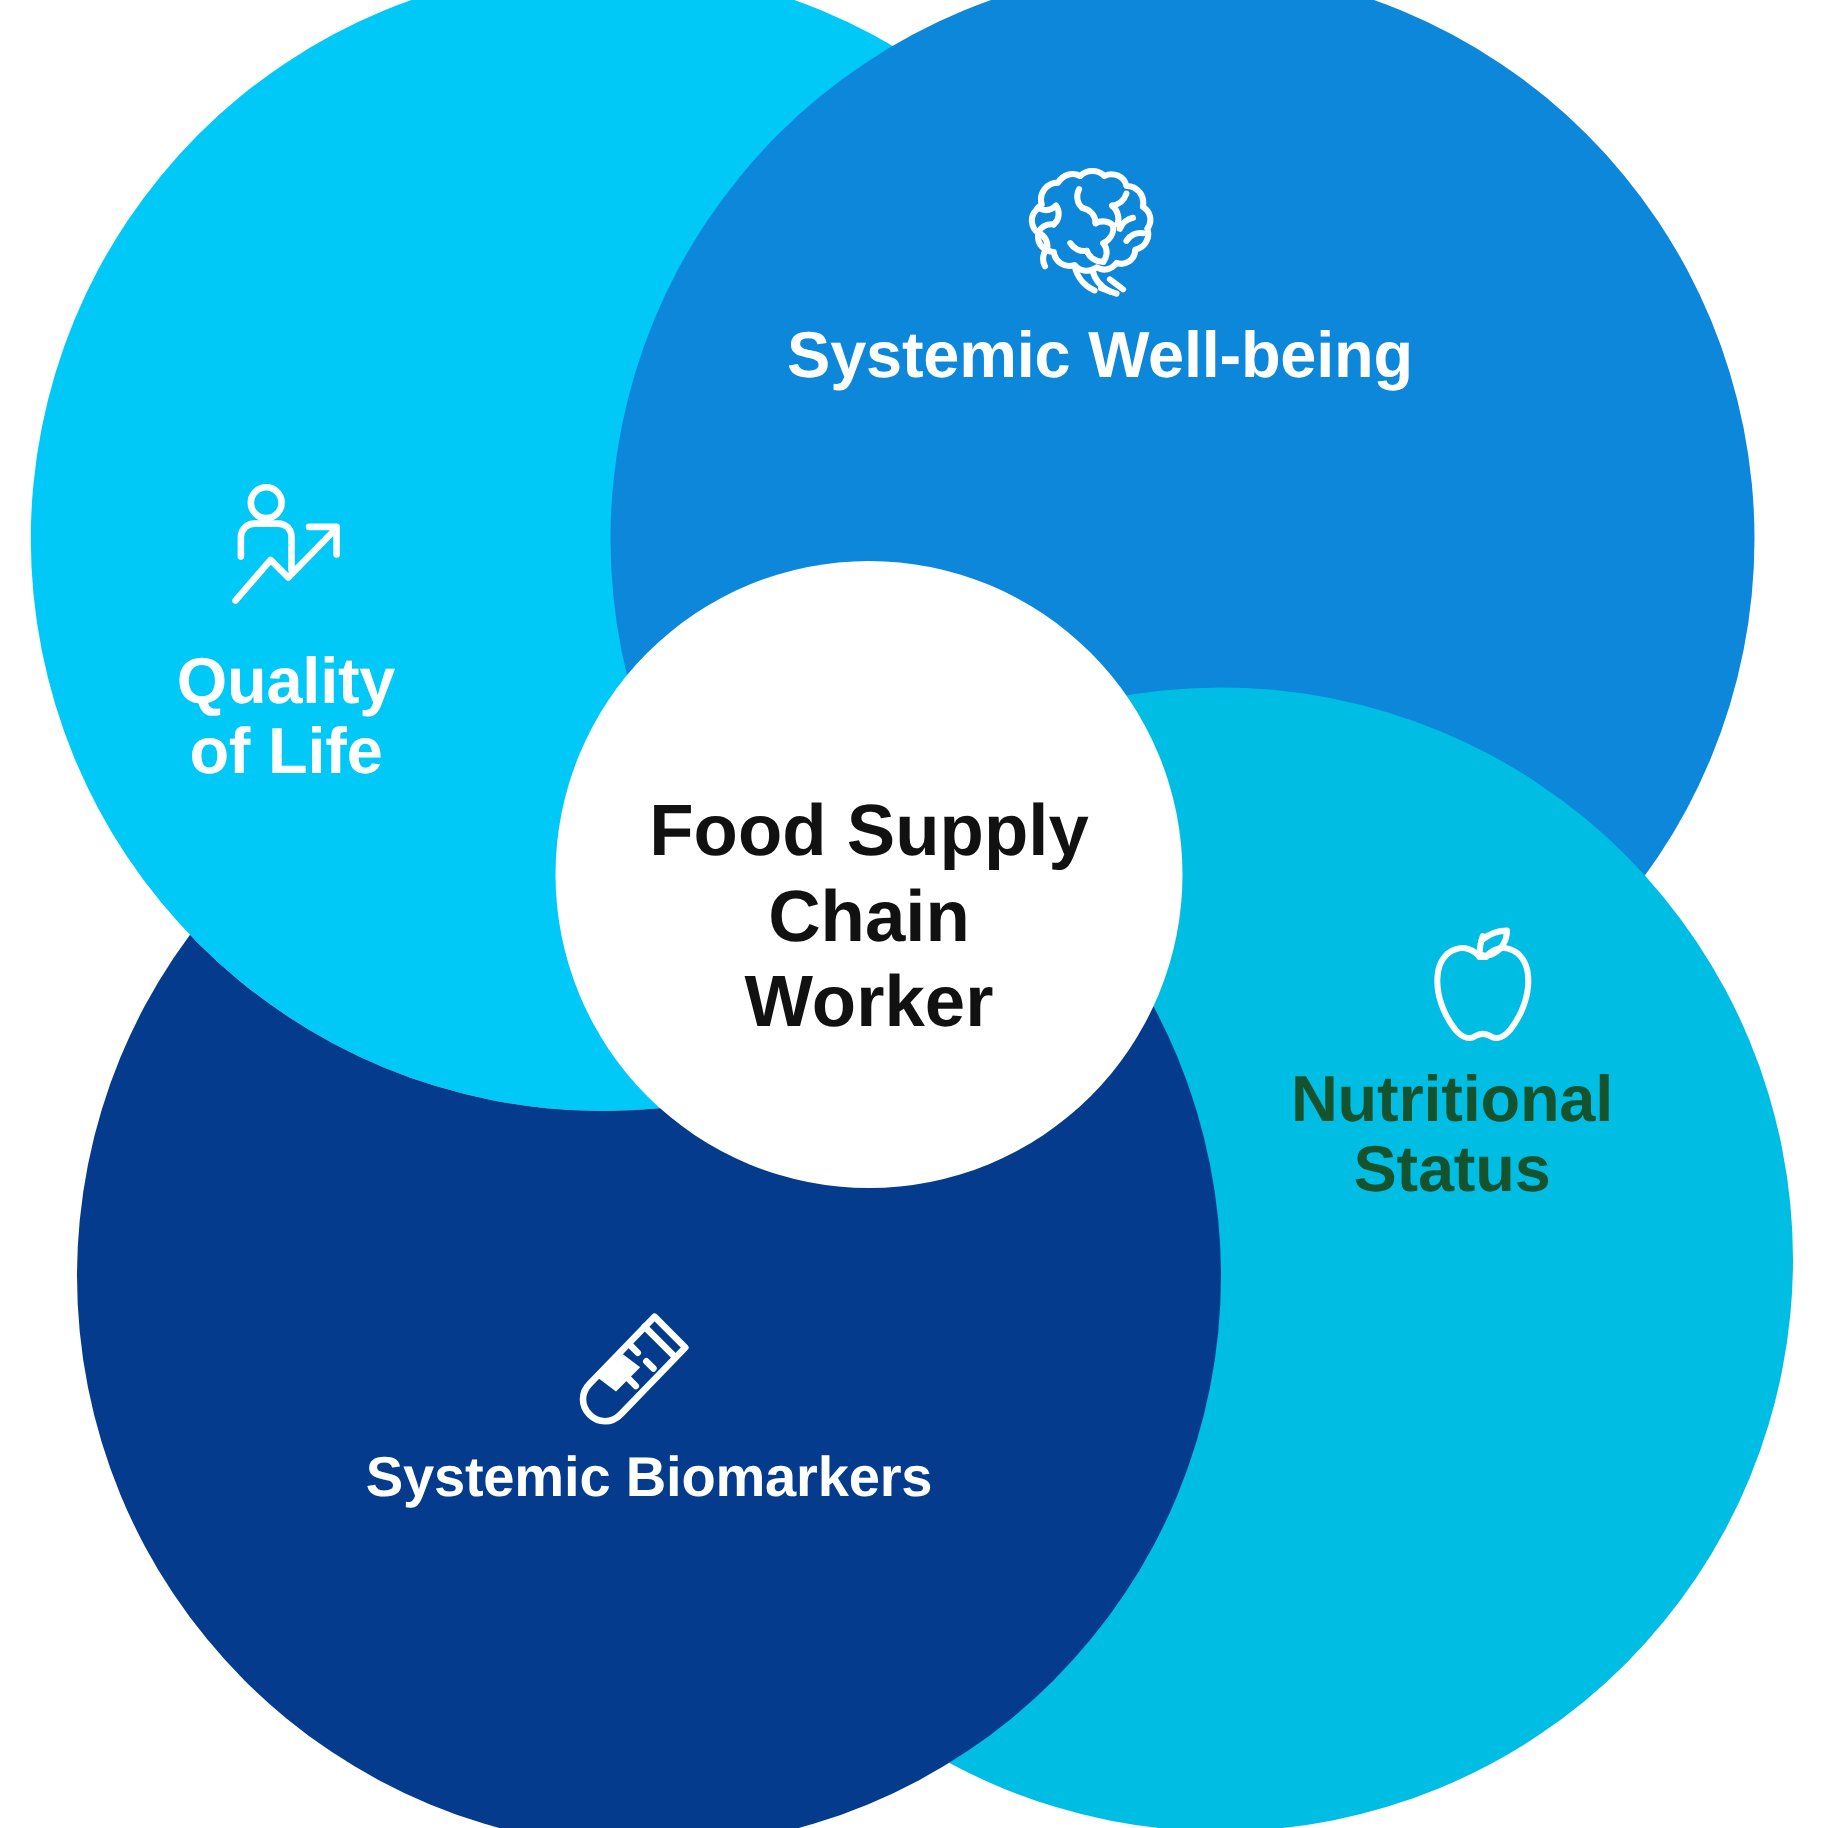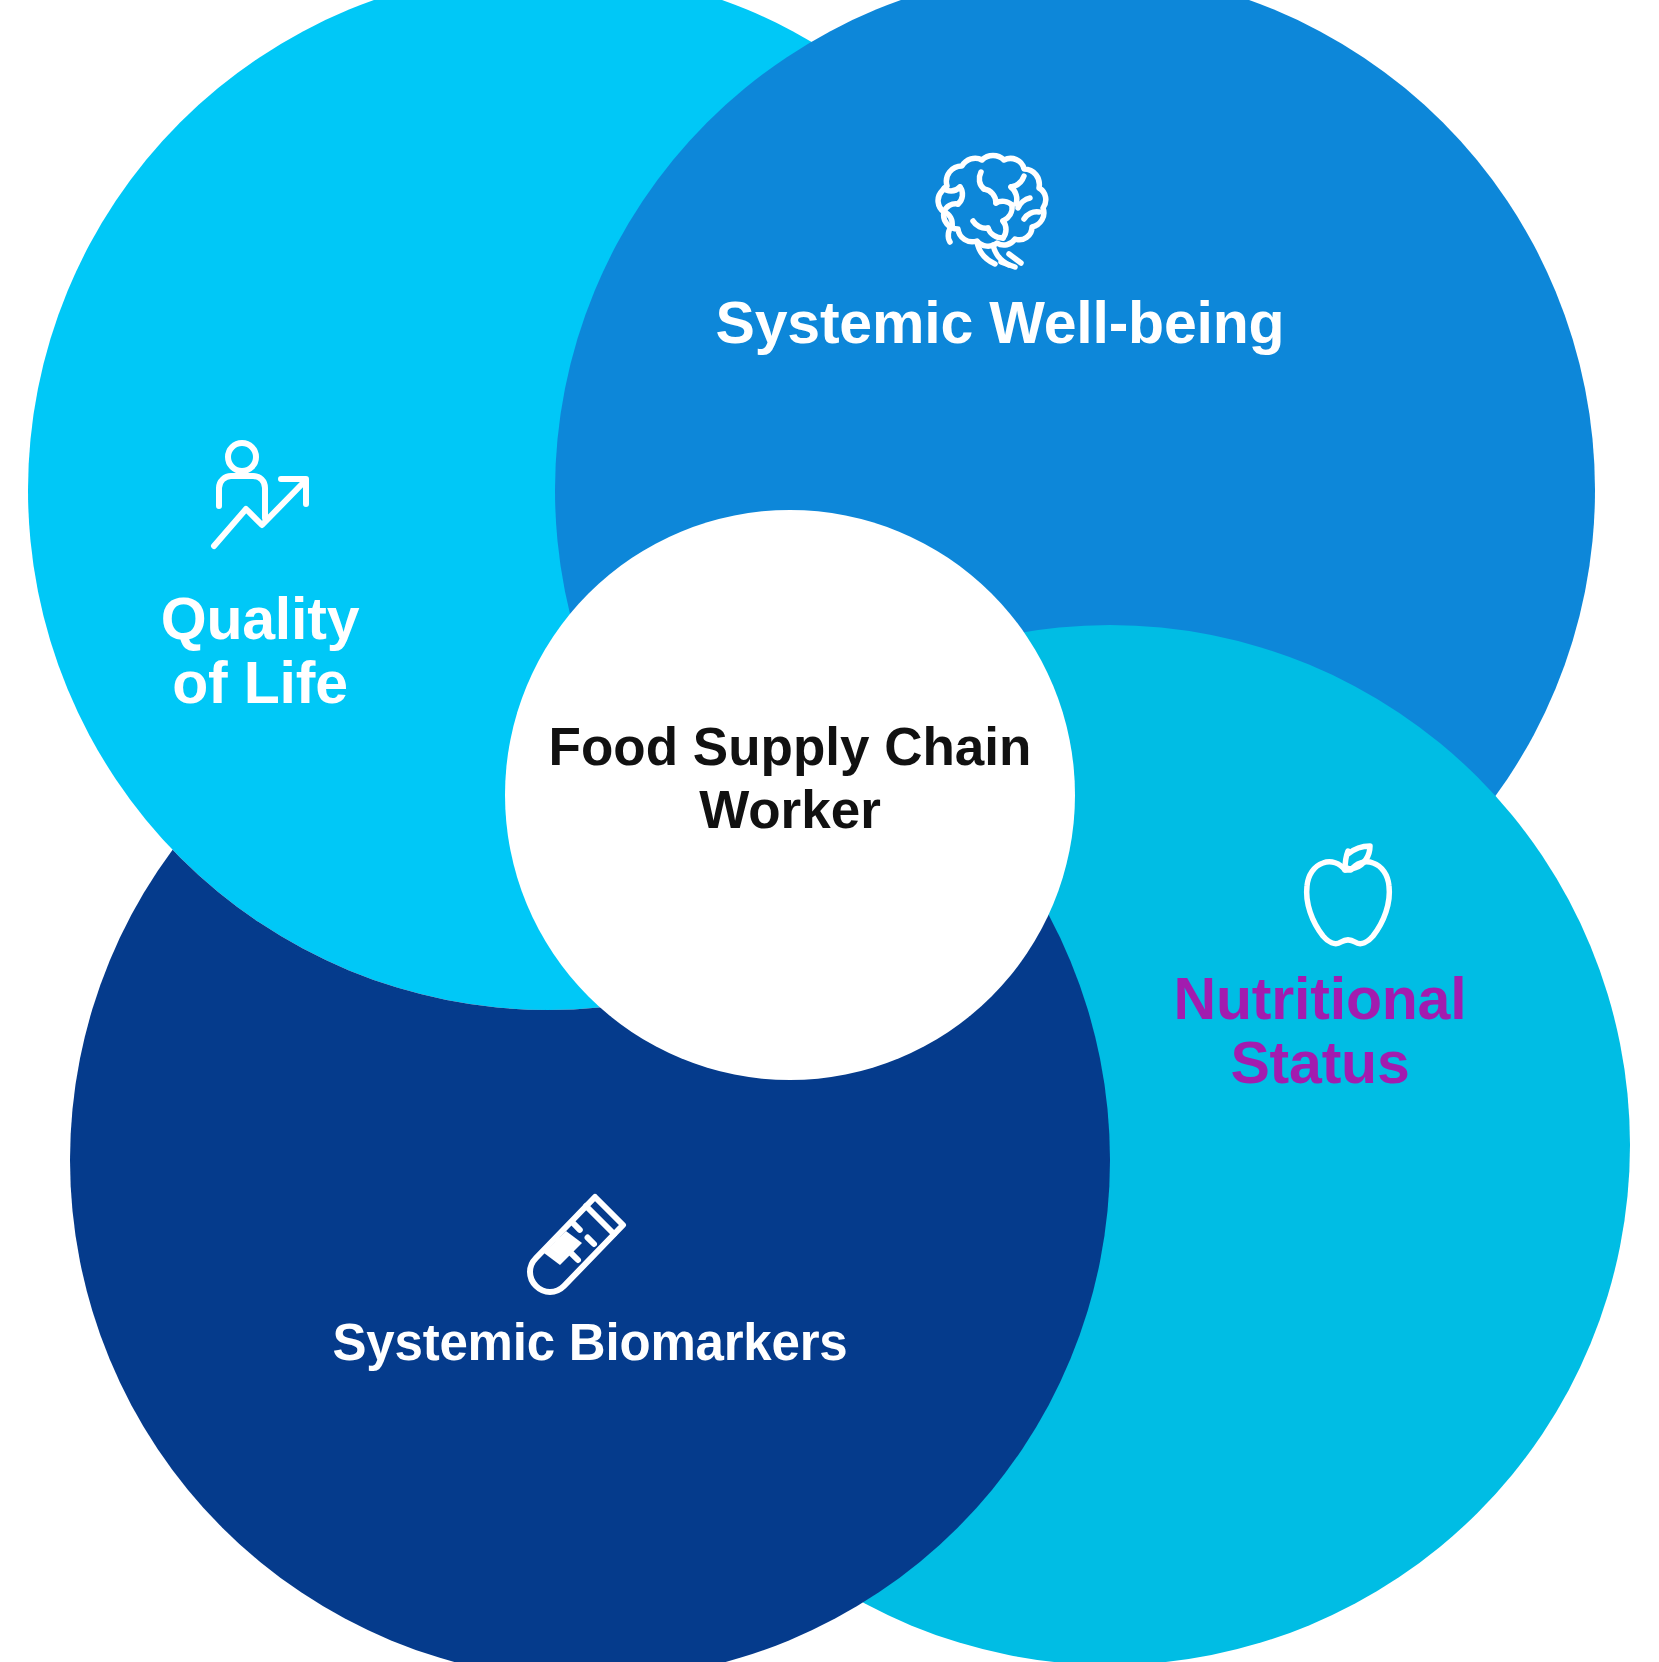--- a/index.html
+++ b/index.html
@@ -59,21 +59,21 @@
     top: 1315px;
     width: 700px;
     font-size: 51px;
   }
   #label-center {
     position: absolute;
     left: 520px;
     top: 716px;
     width: 540px;
     text-align: center;
-    font-size: 53px;
+    font-size: 66px;
     font-weight: bold;
     color: #111111;
     line-height: 1.18;
     white-space: pre-line;
   }
   .seg-icon {
     position: absolute;
   }
   #icon-brain { left: 893px; top: 150px; }
   #icon-person-growth { left: 205px; top: 440px; }
@@ -168,21 +168,21 @@
       <path d="M57 45 L79 67" stroke-width="0"></path>
       <path d="M62 58 L40 80 L24 68 L46 46 Z" fill="#ffffff" stroke="none"></path>
     </svg>
   </div>
 
   <div class="seg-label" id="label-quality-of-life" style="color: rgb(255, 255, 255);">Quality
 of Life</div>
 
   <div class="seg-label" id="label-emotional-wellbeing" style="color: rgb(255, 255, 255);">Systemic Well-being</div>
 
-  <div class="seg-label" id="label-nutritional-status" style="color: #a21caf;">Nutritional
+  <div class="seg-label" id="label-nutritional-status" style="color: #14532d;">Nutritional
 Status</div>
 
   <div class="seg-label" id="label-systemic-biomarkers" style="color: rgb(255, 255, 255);">Systemic Biomarkers</div>
 
   <div id="label-center" style="color: rgb(17, 17, 17);">Food Supply Chain
 Worker</div>
 
 </div>
 
 </body></html>

